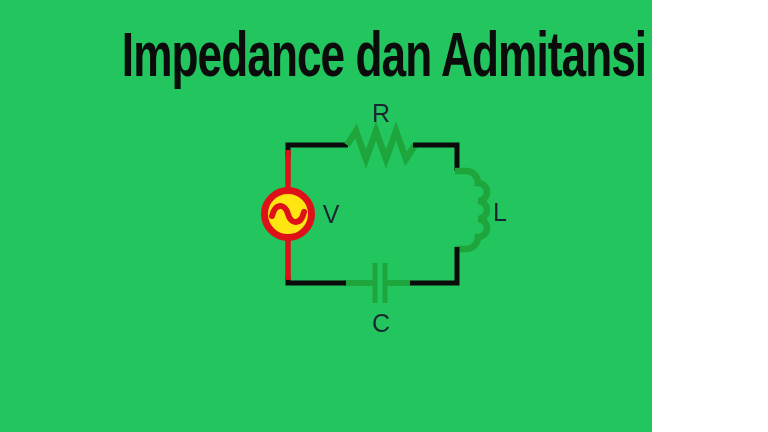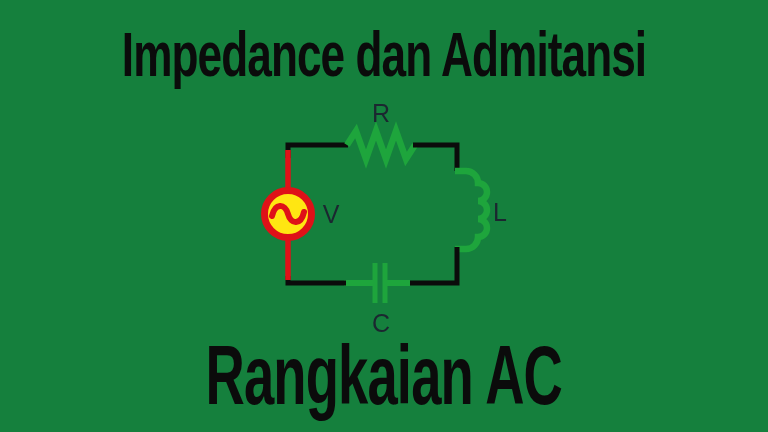--- a/index.html
+++ b/index.html
@@ -3,22 +3,22 @@
 <meta charset="utf-8">
 <style>
   html, body { margin: 0; padding: 0; }
   body {
     width: 768px; height: 432px;
     overflow: hidden;
     font-family: "Liberation Sans", sans-serif;
   }
   .stage {
     position: relative;
-    width: 768px; height: 432px;
-    background: #15803d;
+    width: 652px; height: 432px;
+    background: #22c55e;
     overflow: hidden;
   }
   .title {
     position: absolute;
     left: 0; width: 768px;
     text-align: center;
     color: #0b0b0b;
     font-weight: bold;
     line-height: 1;
     white-space: nowrap;
@@ -91,17 +91,14 @@
 
     <circle class="ring" cx="288" cy="214" r="23.5" fill="#ffe612" stroke="#df1118"></circle>
     <path class="sine" d="M 272 216 C 275 203 285 203 288 214 C 291 225 301 225 304 212" stroke="#df1118"></path>
 
     <text class="clabel" x="381" y="122">R</text>
     <text class="clabel" x="331" y="223">V</text>
     <text class="clabel" x="500" y="221">L</text>
     <text class="clabel" x="381" y="332">C</text>
   </svg>
 
-  <div class="title title-bottom">
-    <span class="stretch">Rangkaian AC</span>
-  </div>
 
 </div>
 
 </body></html>

